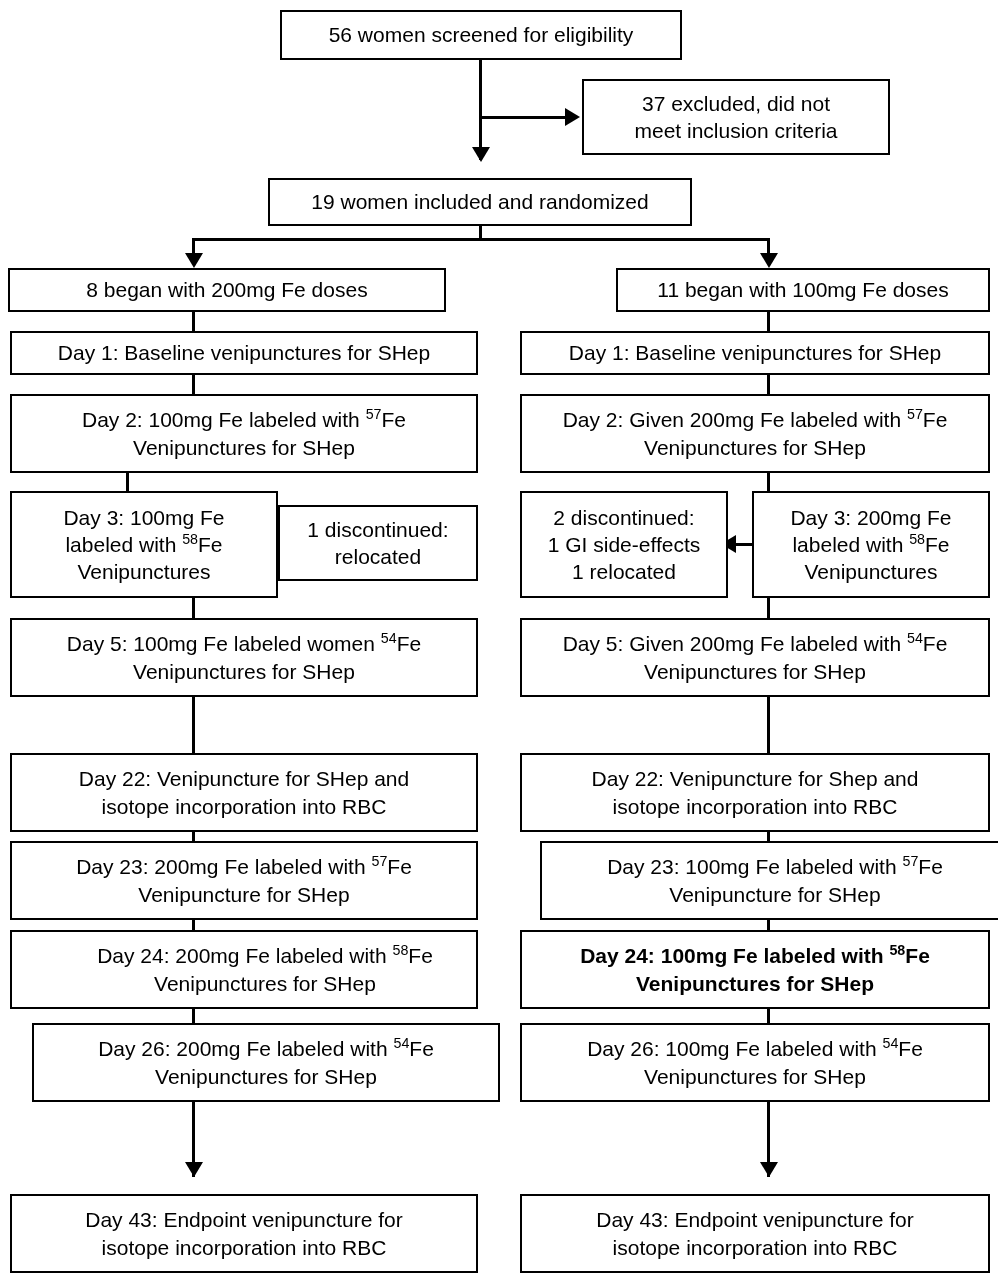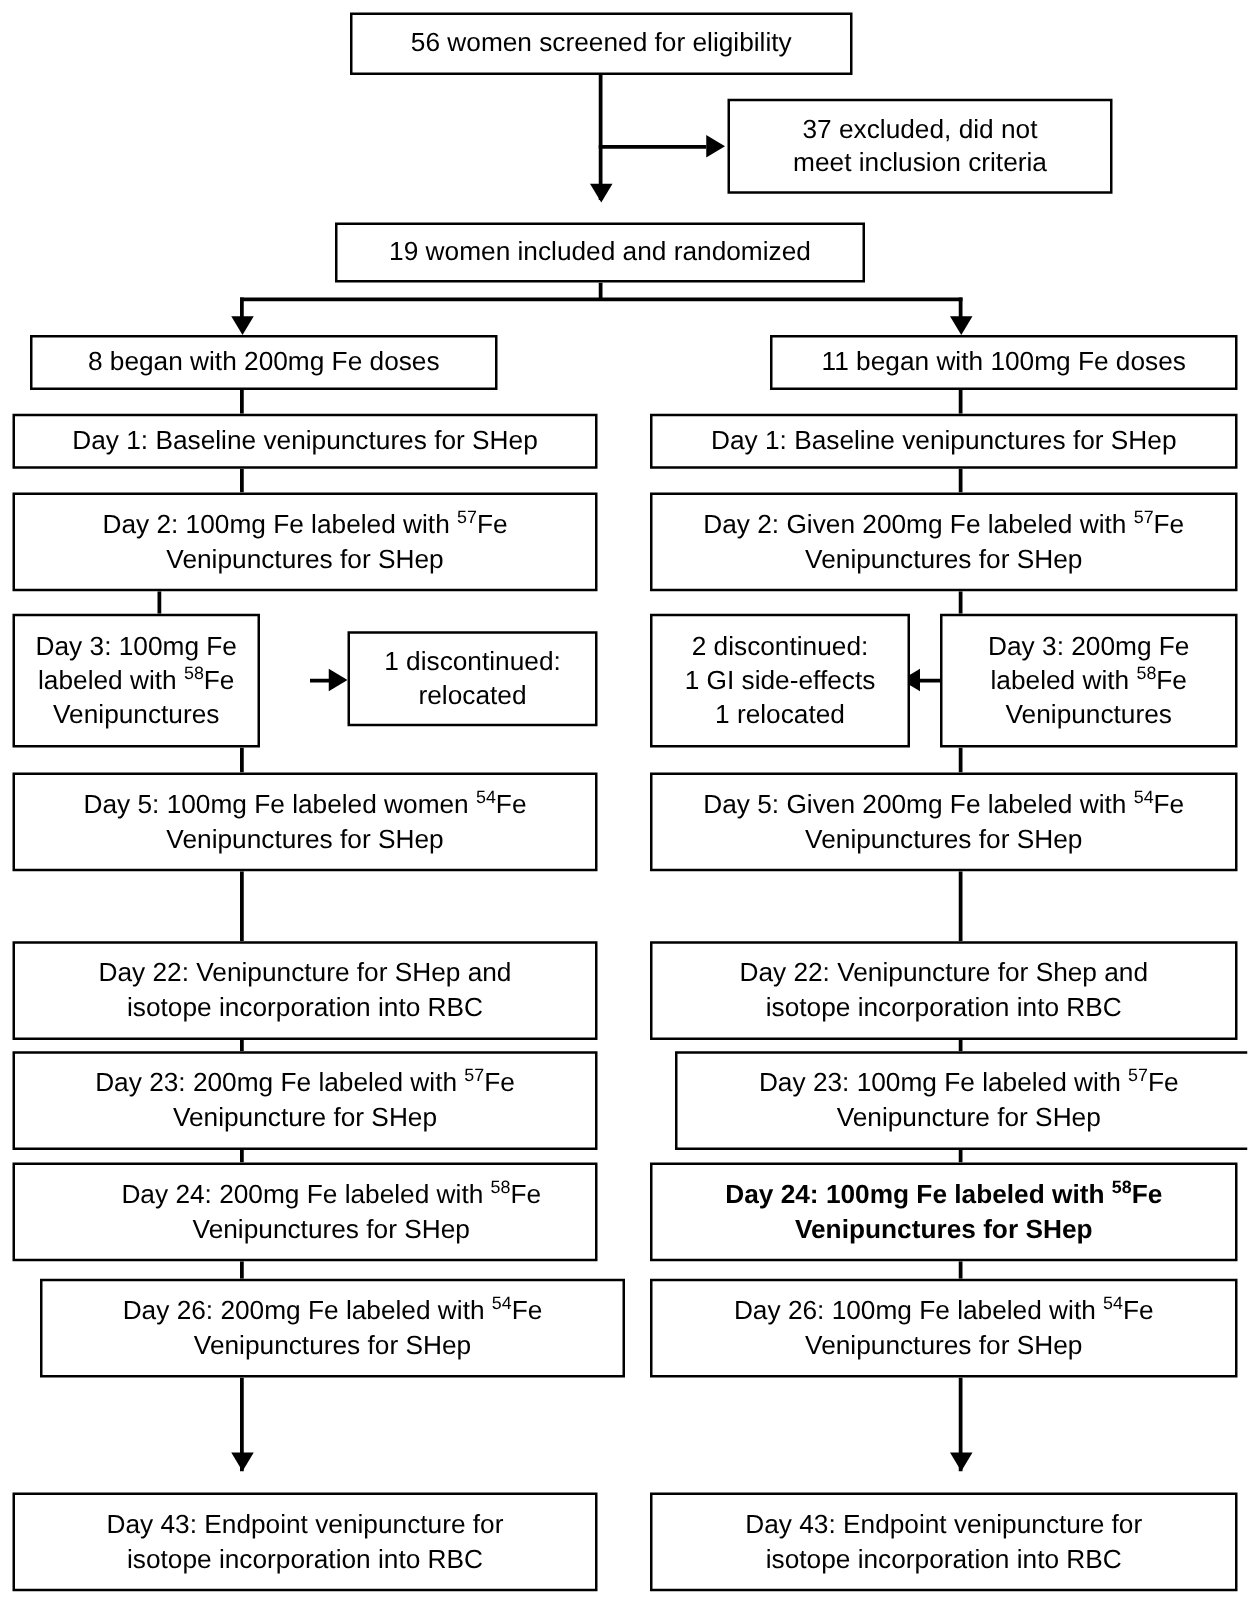--- a/index.html
+++ b/index.html
@@ -99,35 +99,35 @@
 
   <div class="box single" style="left:268px; top:178px; width:424px; height:48px;">19 women included and randomized</div>
 
   <div class="vline" style="left:479px; top:226px; height:14px;"></div>
   <div class="hline" style="left:192px; top:238px; width:578px;"></div>
   <div class="vline" style="left:192px; top:238px; height:20px;"></div>
   <div class="vline" style="left:767px; top:238px; height:20px;"></div>
   <div class="arrow-down" style="left:185px; top:253px;"></div>
   <div class="arrow-down" style="left:760px; top:253px;"></div>
 
-  <div class="box single" style="left:24px; top:268px; width:374px; height:44px;">8 began with 200mg Fe doses</div>
+  <div class="box single" style="left:8px; top:268px; width:438px; height:44px;">8 began with 200mg Fe doses</div>
 
   <div class="vline" style="left:192px; top:312px; height:19px;"></div>
 
   <div class="box single" style="left:10px; top:331px; width:468px; height:44px;">Day 1: Baseline venipunctures for SHep</div>
 
   <div class="vline" style="left:192px; top:375px; height:19px;"></div>
 
   <div class="box" style="left:10px; top:394px; width:468px; height:79px;justify-content:center;">
     <span><span>Day 2: 100mg Fe labeled with </span><sup>57</sup><span>Fe</span><br><span>Venipunctures for SHep</span></span>
   </div>
 
   <div class="vline" style="left:126px; top:473px; height:18px;"></div>
 
-  <div class="box" style="left:10px; top:491px; width:198px; height:107px;justify-content:center;">
+  <div class="box" style="left:10px; top:491px; width:268px; height:107px;justify-content:center;">
     <span><span>Day 3: 100mg Fe</span><br><span>labeled with </span><sup>58</sup><span>Fe</span><br><span>Venipunctures</span></span>
   </div>
 
   <div class="hline" style="left:248px; top:543px; width:20px;"></div>
   <div class="arrow-right" style="left:263px; top:535px;"></div>
   <div class="box" style="left:278px; top:505px; width:200px; height:76px;">1 discontinued:
 relocated</div>
 
   <div class="vline" style="left:192px; top:598px; height:20px;"></div>
 

